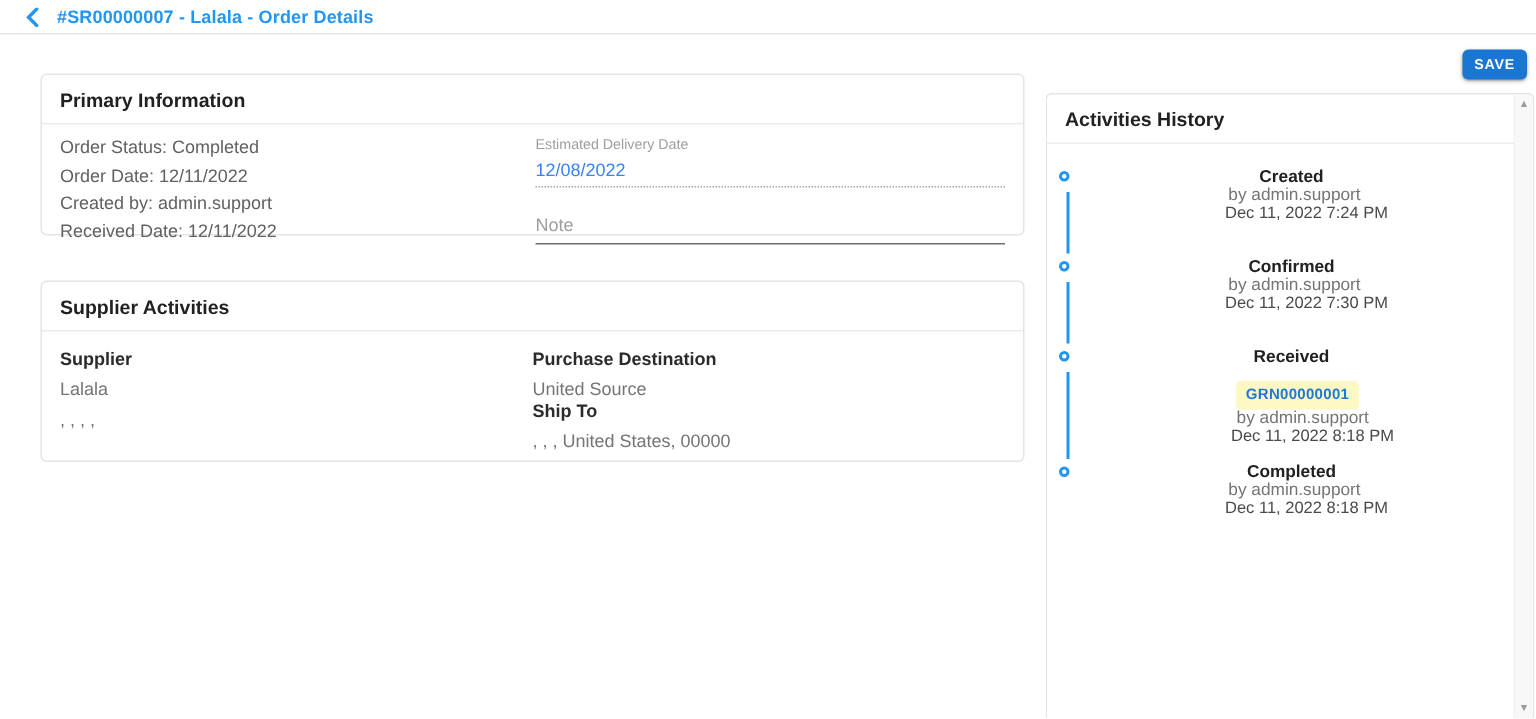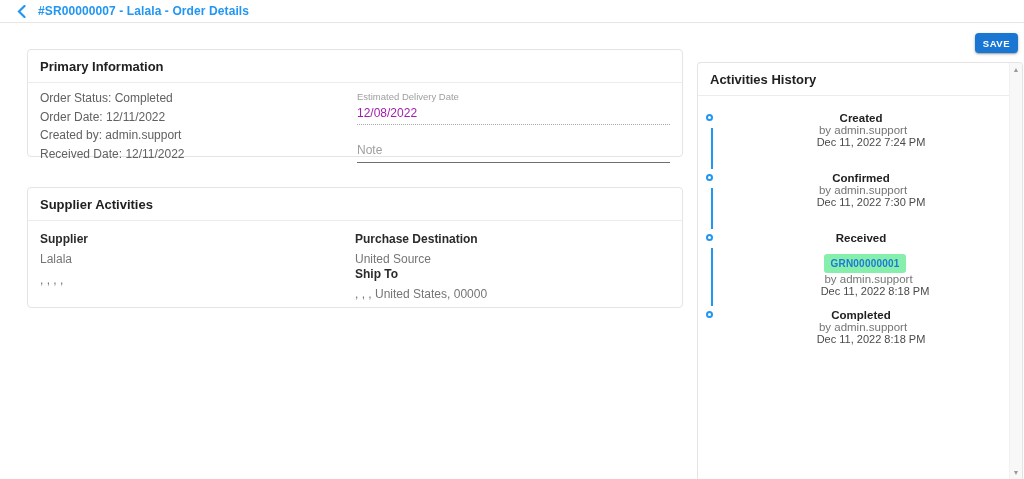--- a/index.html
+++ b/index.html
@@ -55,21 +55,21 @@
   }
 
   
   #primary-card { left: 27px; top: 49px; width: 656px; height: 108px; }
   .primary-body { display: flex; padding: 6px 12px 0 12px; }
   .primary-left { width: 50%; }
   .primary-left .info-row { font-size: 12px; color: var(--txt-gray); line-height: 18.5px; }
   .primary-right { width: 50%; padding-left: 2px; }
   .est-label { font-size: 9.5px; color: var(--txt-light); margin-top: 2px; }
   .est-value {
-    font-size: 12px; color: #a21caf; margin-top: 4px; padding-bottom: 4px;
+    font-size: 12px; color: #3b82f6; margin-top: 4px; padding-bottom: 4px;
     border-bottom: 1px dotted #a8a8a8; width: 100%;
   }
   .note-input {
     display: block; width: 100%; margin-top: 15px; padding: 3px 0 5px 0;
     border: none; border-bottom: 1px solid #6f6f6f; background: transparent;
     font-family: inherit; font-size: 12px; color: #424242; outline: none;
   }
   .note-input::placeholder { color: var(--txt-light); opacity: 1; }
 
   
@@ -97,21 +97,21 @@
     position: absolute; left: 4.5px; top: 16px; bottom: -21px;
     width: 2px; background: var(--accent);
   }
   .act-item.has-sub .act-line { bottom: -9px; }
   .act-head, .act-sub { display: flex; align-items: center; flex-direction: column; }
   .act-label { font-size: 11.5px; font-weight: bold; color: #212121; white-space: nowrap; }
   .act-by { font-size: 11.5px; color: #757575; margin-left: 4px; white-space: nowrap; flex: 1; }
   .act-time { font-size: 11px; color: #4a4a4a; white-space: nowrap; margin-left: 20px; }
   .act-sub { margin-top: 10px; padding-left: 8px; }
   .grn-chip {
-    background: #86efac; color: #1E78D7; font-size: 10px; font-weight: bold;
+    background: #fef9c3; color: #1E78D7; font-size: 10px; font-weight: bold;
     padding: 4px 7px; border-radius: 3px; letter-spacing: 0.2px; cursor: pointer;
   }
   .act-sub .act-by { margin-left: 7px; }
 
   
   .v-scrollbar {
     position: absolute; right: 0; top: 0; bottom: 0; width: 13px;
     background: #f8f8f8; border-left: 1px solid #f1f1f1;
     display: flex; flex-direction: column; justify-content: space-between;
     align-items: center; border-radius: 0 4px 0 0;

